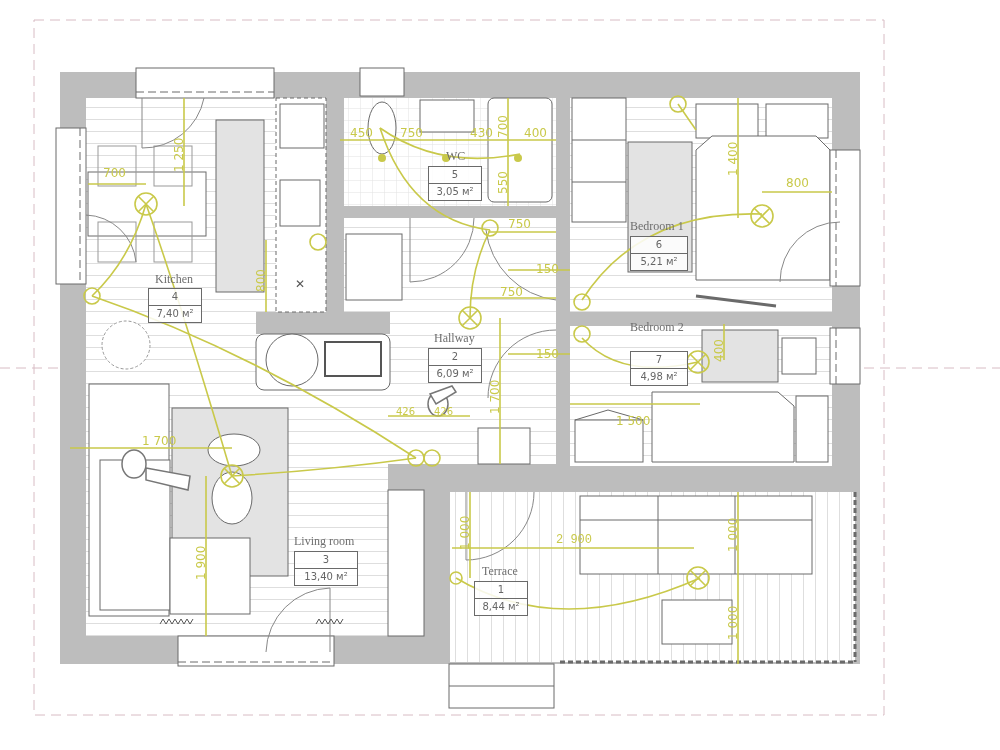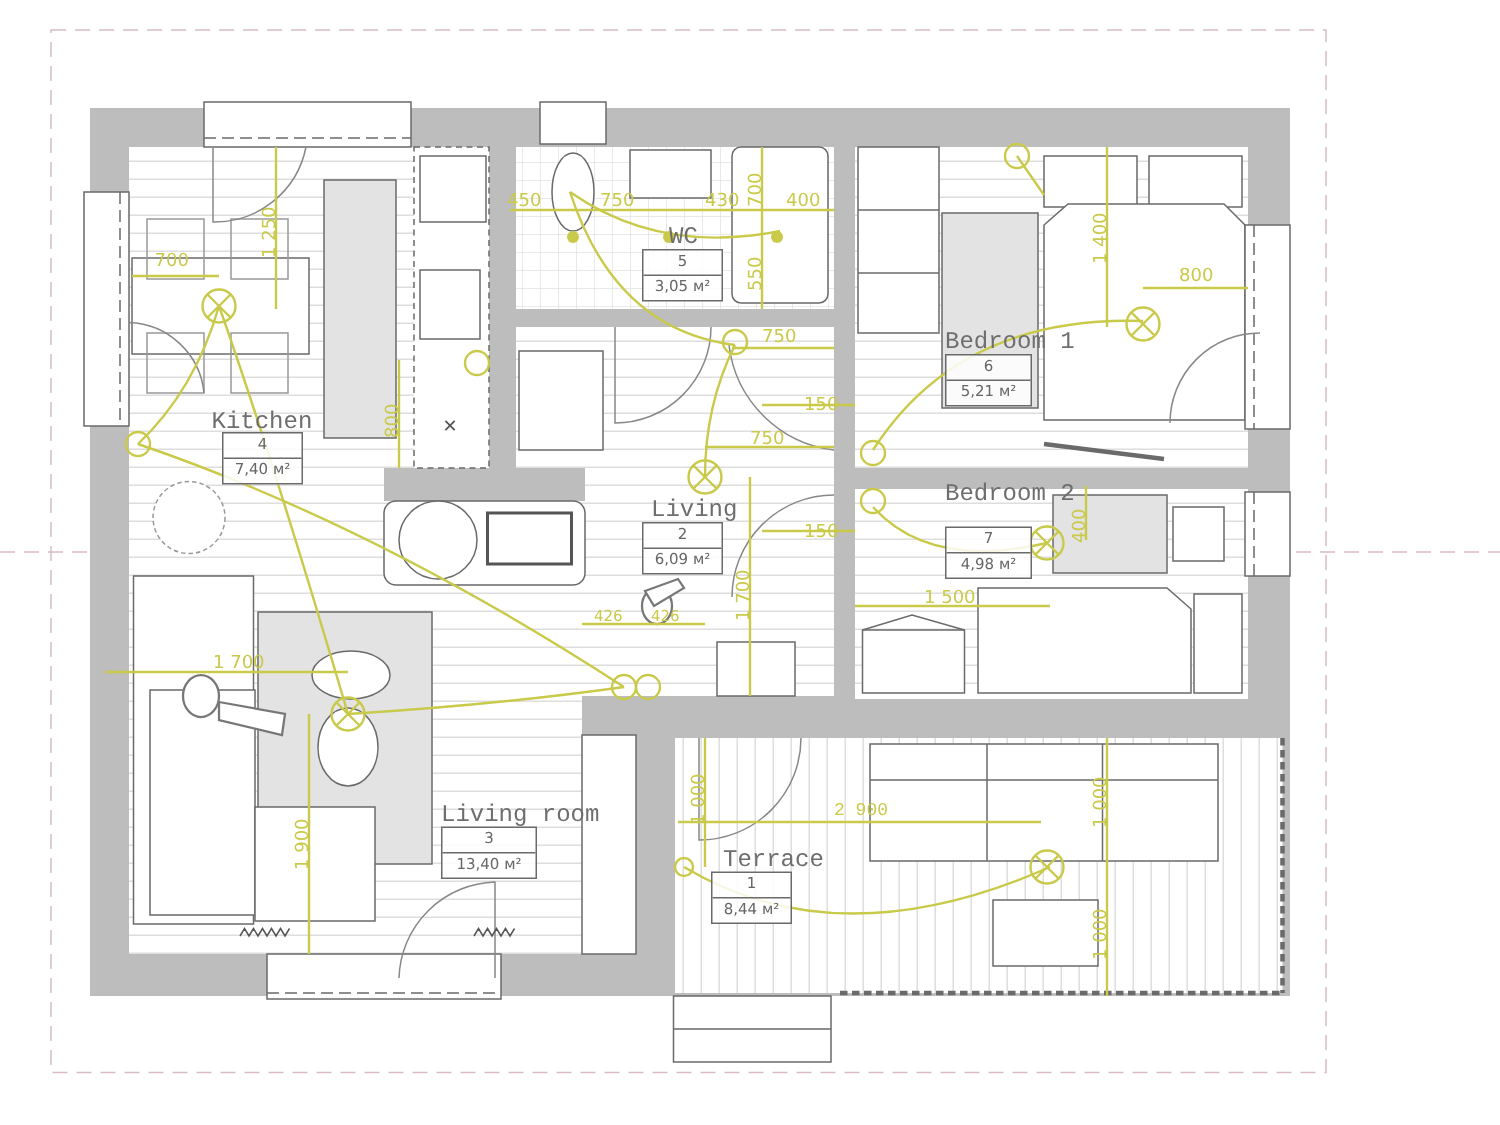--- a/index.html
+++ b/index.html
@@ -1,18 +1,18 @@
 <!DOCTYPE html>
 <html><head>
 <meta charset="utf-8">
 <style>
   html, body { margin:0; padding:0; background:#ffffff; }
   body { width:1000px; height:750px; position:relative; overflow:hidden; font-family:"DejaVu Sans", sans-serif; }
   .canvas { position:absolute; left:0; top:0; width:1000px; height:750px; }
-  .label { position:absolute; font-size:16px; color:#6e6e6e; white-space:nowrap; font-family:Liberation Mono, monospace; }
+  .label { position:absolute; font-size:12px; color:#6e6e6e; white-space:nowrap; font-family:Liberation Serif, serif; }
   .room-box { position:absolute; border:1px solid #6a6a6a; background:rgba(255,255,255,0.85); font-size:10px; color:#666; text-align:center; }
   .room-box .num { height:16px; line-height:16px; border-bottom:1px solid #6a6a6a; }
   .room-box .area { height:16px; line-height:16px; }
   .dim { position:absolute; font-size:12px; color:#c9c94a; white-space:nowrap; font-family:"DejaVu Sans", sans-serif; }
   .dim.v { transform:rotate(-90deg); transform-origin:left top; }
 </style>
 </head>
 <body>
 
 <div class="canvas">
@@ -231,39 +231,39 @@
     <circle cx="456" cy="578" r="6"></circle>
   </g>
   <g fill="#c9c94a">
     <circle cx="382" cy="158" r="4"></circle>
     <circle cx="446" cy="158" r="4"></circle>
     <circle cx="518" cy="158" r="4"></circle>
   </g>
 </svg>
 
 
-<div class="label" style="left:141px;top:272px;text-align:right;">Kitchen</div>
+<div class="label" style="left:155px;top:272px;text-align:right;">Kitchen</div>
 <div class="room-box" style="left:148px;top:288px;width:52px;">
   <div class="num">4</div>
   <div class="area">7,40 м²</div>
 </div>
 
 <div class="label" style="left:446px;top:149px;">WC</div>
 <div class="room-box" style="left:428px;top:166px;width:52px;">
   <div class="num">5</div>
   <div class="area">3,05 м²</div>
 </div>
 
 <div class="label" style="left:630px;top:219px;">Bedroom 1</div>
 <div class="room-box" style="left:630px;top:236px;width:56px;">
   <div class="num">6</div>
   <div class="area">5,21 м²</div>
 </div>
 
-<div class="label" style="left:434px;top:331px;">Living</div>
+<div class="label" style="left:434px;top:331px;">Hallway</div>
 <div class="room-box" style="left:428px;top:348px;width:52px;">
   <div class="num">2</div>
   <div class="area">6,09 м²</div>
 </div>
 
 <div class="label" style="left:630px;top:320px;">Bedroom 2</div>
 <div class="room-box" style="left:630px;top:351px;width:56px;">
   <div class="num">7</div>
   <div class="area">4,98 м²</div>
 </div>
@@ -277,36 +277,36 @@
 <div class="label" style="left:482px;top:564px;">Terrace</div>
 <div class="room-box" style="left:474px;top:581px;width:52px;">
   <div class="num">1</div>
   <div class="area">8,44 м²</div>
 </div>
 
 
 <div class="dim" style="left:103px;top:166px;">700</div>
 <div class="dim v" style="left:172px;top:172px;">1 250</div>
 <div class="dim v" style="left:254px;top:292px;">800</div>
-<div class="dim" style="left:338px;top:126px;">450</div>
+<div class="dim" style="left:350px;top:126px;">450</div>
 <div class="dim" style="left:400px;top:126px;">750</div>
 <div class="dim" style="left:470px;top:126px;">430</div>
 <div class="dim v" style="left:496px;top:138px;">700</div>
 <div class="dim" style="left:524px;top:126px;">400</div>
 <div class="dim v" style="left:496px;top:194px;">550</div>
 <div class="dim" style="left:508px;top:217px;">750</div>
 <div class="dim" style="left:536px;top:262px;">150</div>
 <div class="dim" style="left:500px;top:285px;">750</div>
 <div class="dim" style="left:536px;top:347px;">150</div>
 <div class="dim v" style="left:488px;top:414px;">1 700</div>
 <div class="dim" style="left:396px;top:406px;font-size:10px;">426</div>
 <div class="dim" style="left:434px;top:406px;font-size:10px;">426</div>
 <div class="dim v" style="left:726px;top:176px;">1 400</div>
 <div class="dim" style="left:786px;top:176px;">800</div>
 <div class="dim v" style="left:712px;top:362px;">400</div>
-<div class="dim" style="left:616px;top:391px;">1 500</div>
+<div class="dim" style="left:616px;top:414px;">1 500</div>
 <div class="dim" style="left:142px;top:434px;">1 700</div>
 <div class="dim v" style="left:194px;top:580px;">1 900</div>
 <div class="dim v" style="left:458px;top:550px;">1 000</div>
 <div class="dim" style="left:556px;top:533px;font-family:Liberation Mono, monospace;">2 900</div>
 <div class="dim v" style="left:726px;top:552px;">1 000</div>
 <div class="dim v" style="left:726px;top:640px;">1 000</div>
 </div>
 
 </body></html>

